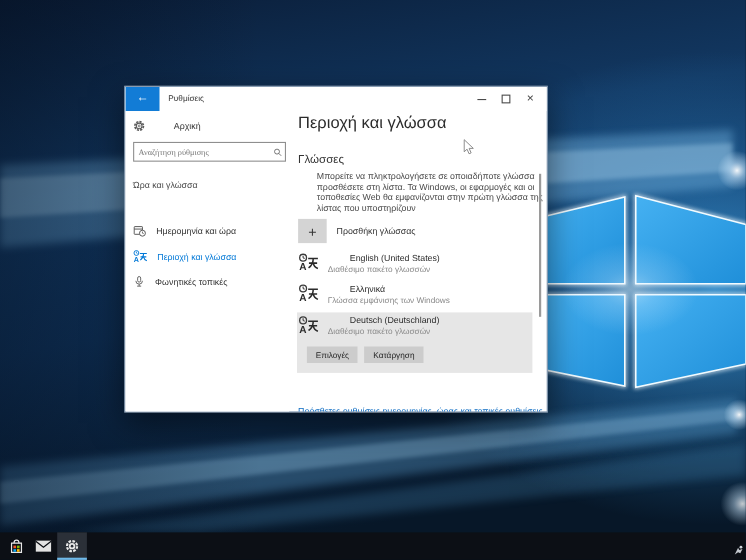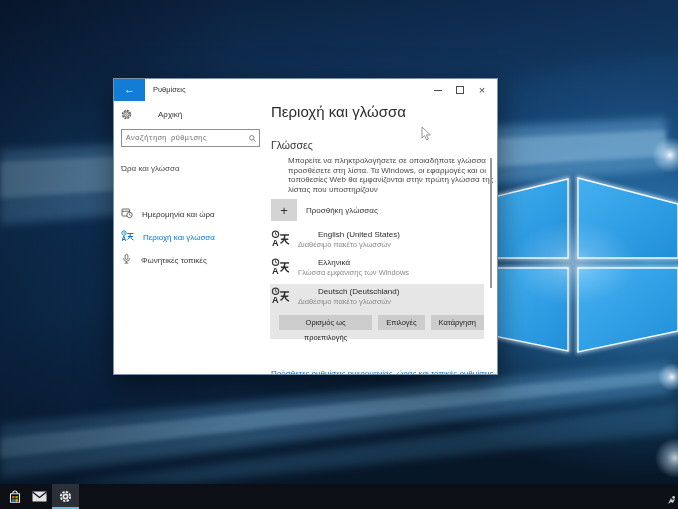--- a/index.html
+++ b/index.html
@@ -31,25 +31,25 @@
   
   .sidebar { position:absolute; left:0; top:22px; width:149px; height:275px; background:#fff; }
   .home-row { position:absolute; left:7px; top:8px; display:flex; align-items:center; gap:26px; }
   .home-row .lbl { font-size:8px; color:#333; }
   .searchbox {
     position:absolute; left:7px; top:28px; width:139px; height:18px;
     border:1px solid #8f8f8f; background:#fff; display:flex; align-items:center;
   }
   .searchbox input {
     border:none; outline:none; flex:1; font-size:7.5px; color:#333; padding:0 4px;
-    font-family:Liberation Mono, monospace; background:transparent; min-width:0;
+    font-family:Liberation Serif, serif; background:transparent; min-width:0;
   }
   .searchbox .mag { width:14px; flex:0 0 14px; display:flex; align-items:center; justify-content:center; }
   .group-lbl { position:absolute; left:7px; top:63px; font-size:8px; color:#4a4a4a; }
-  .nav-item { position:absolute; left:0; width:149px; height:18px; display:flex; align-items:flex-end; gap:9px; padding-left:7px; cursor:pointer; }
+  .nav-item { position:absolute; left:0; width:149px; height:18px; display:flex; align-items:center; gap:9px; padding-left:7px; cursor:pointer; }
   .nav-item .lbl { font-size:8px; color:#333; }
   .nav-item.sel .lbl { color:#0078d7; }
   .nav-1 { top:100px; } .nav-2 { top:123px; } .nav-3 { top:146px; }
 
   
   .main { position:absolute; left:149px; top:22px; width:236px; height:275px; }
   .page-title { position:absolute; left:8px; top:2px; font-size:15px; font-weight:400; color:#2b2b2b; }
   .h2 { position:absolute; left:8px; font-size:10.5px; color:#333; }
   .h2-langs { top:38px; }
   .desc { position:absolute; left:8px; top:55px; width:213px; font-size:8px; line-height:9.6px; color:#494949;margin-left:17px; }
@@ -290,21 +290,20 @@
             <line x1="13.5" y1="13" x2="24" y2="13" stroke="#2b2b2b" stroke-width="2"></line>
             <path d="M19,7 Q19,15 13,19" fill="none" stroke="#2b2b2b" stroke-width="2"></path>
             <path d="M19,13 Q20,18 25,20" fill="none" stroke="#2b2b2b" stroke-width="2"></path>
           </svg>
           <div>
             <div class="lang-name">Deutsch (Deutschland)</div>
             <div class="lang-status">Διαθέσιμο πακέτο γλωσσών</div>
           </div>
         </div>
         <div class="de-actions">
-          <button class="act-btn">Ορισμός ως προεπιλογής</button>
           <button class="act-btn">Επιλογές</button>
           <button class="act-btn">Κατάργηση</button>
         </div>
       </div>
 
       <div class="h2 h2-related">Σχετικές ρυθμίσεις</div>
       <div class="related-link">Πρόσθετες ρυθμίσεις ημερομηνίας, ώρας και τοπικές ρυθμίσεις</div>
     </div>
 
     <div class="scroll-thumb"></div>

